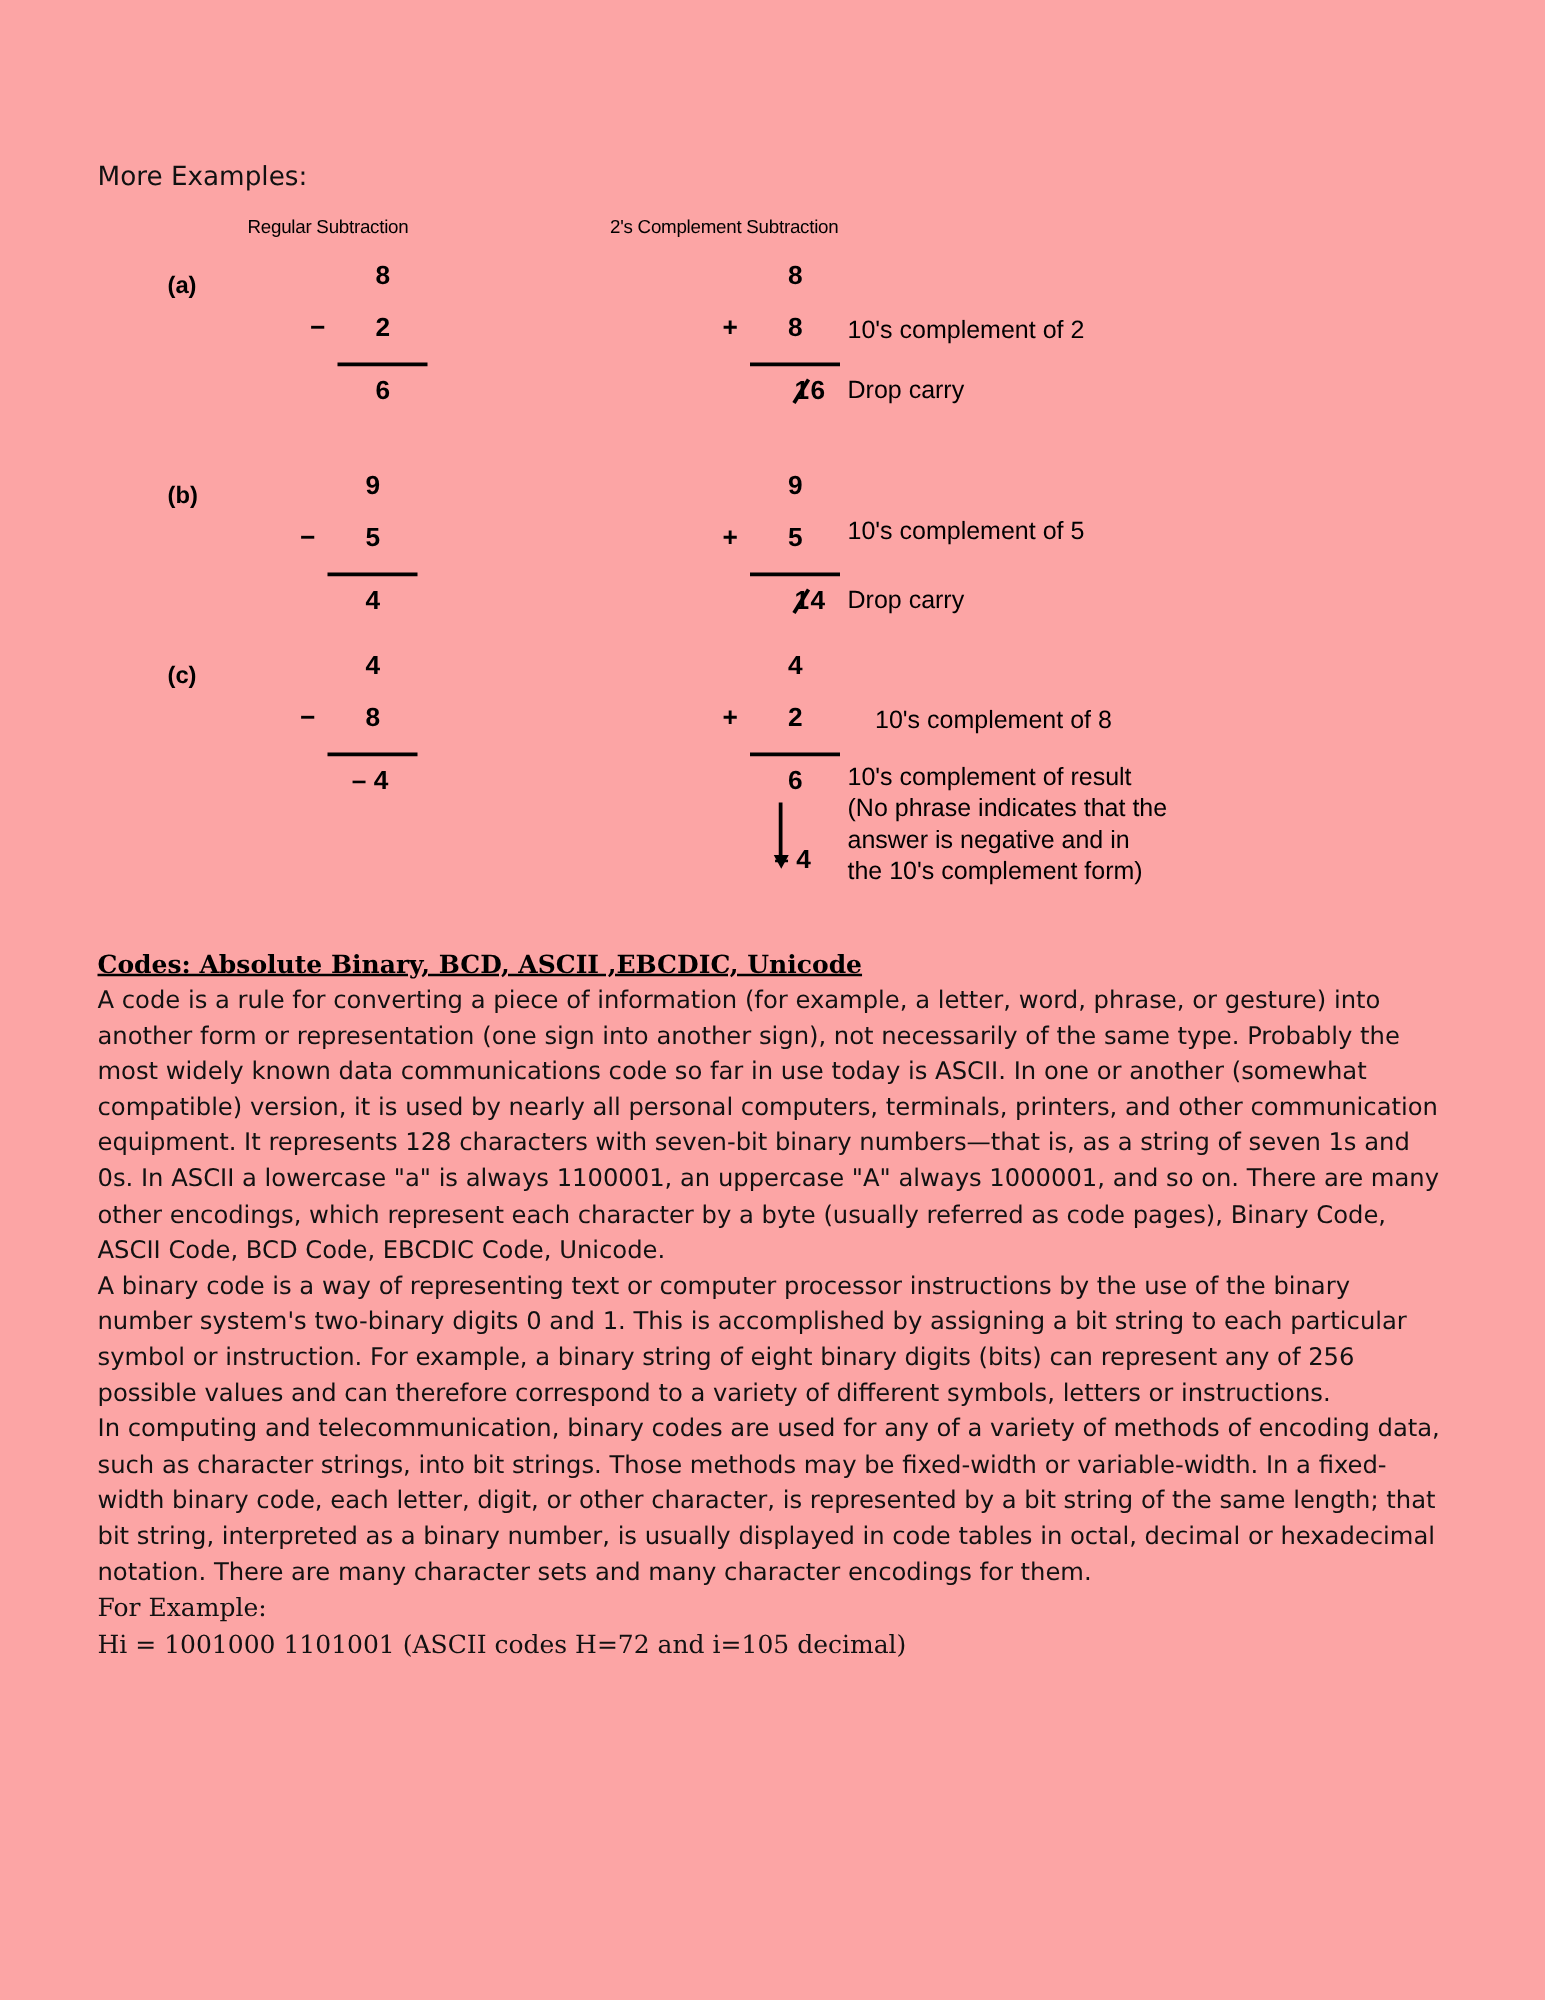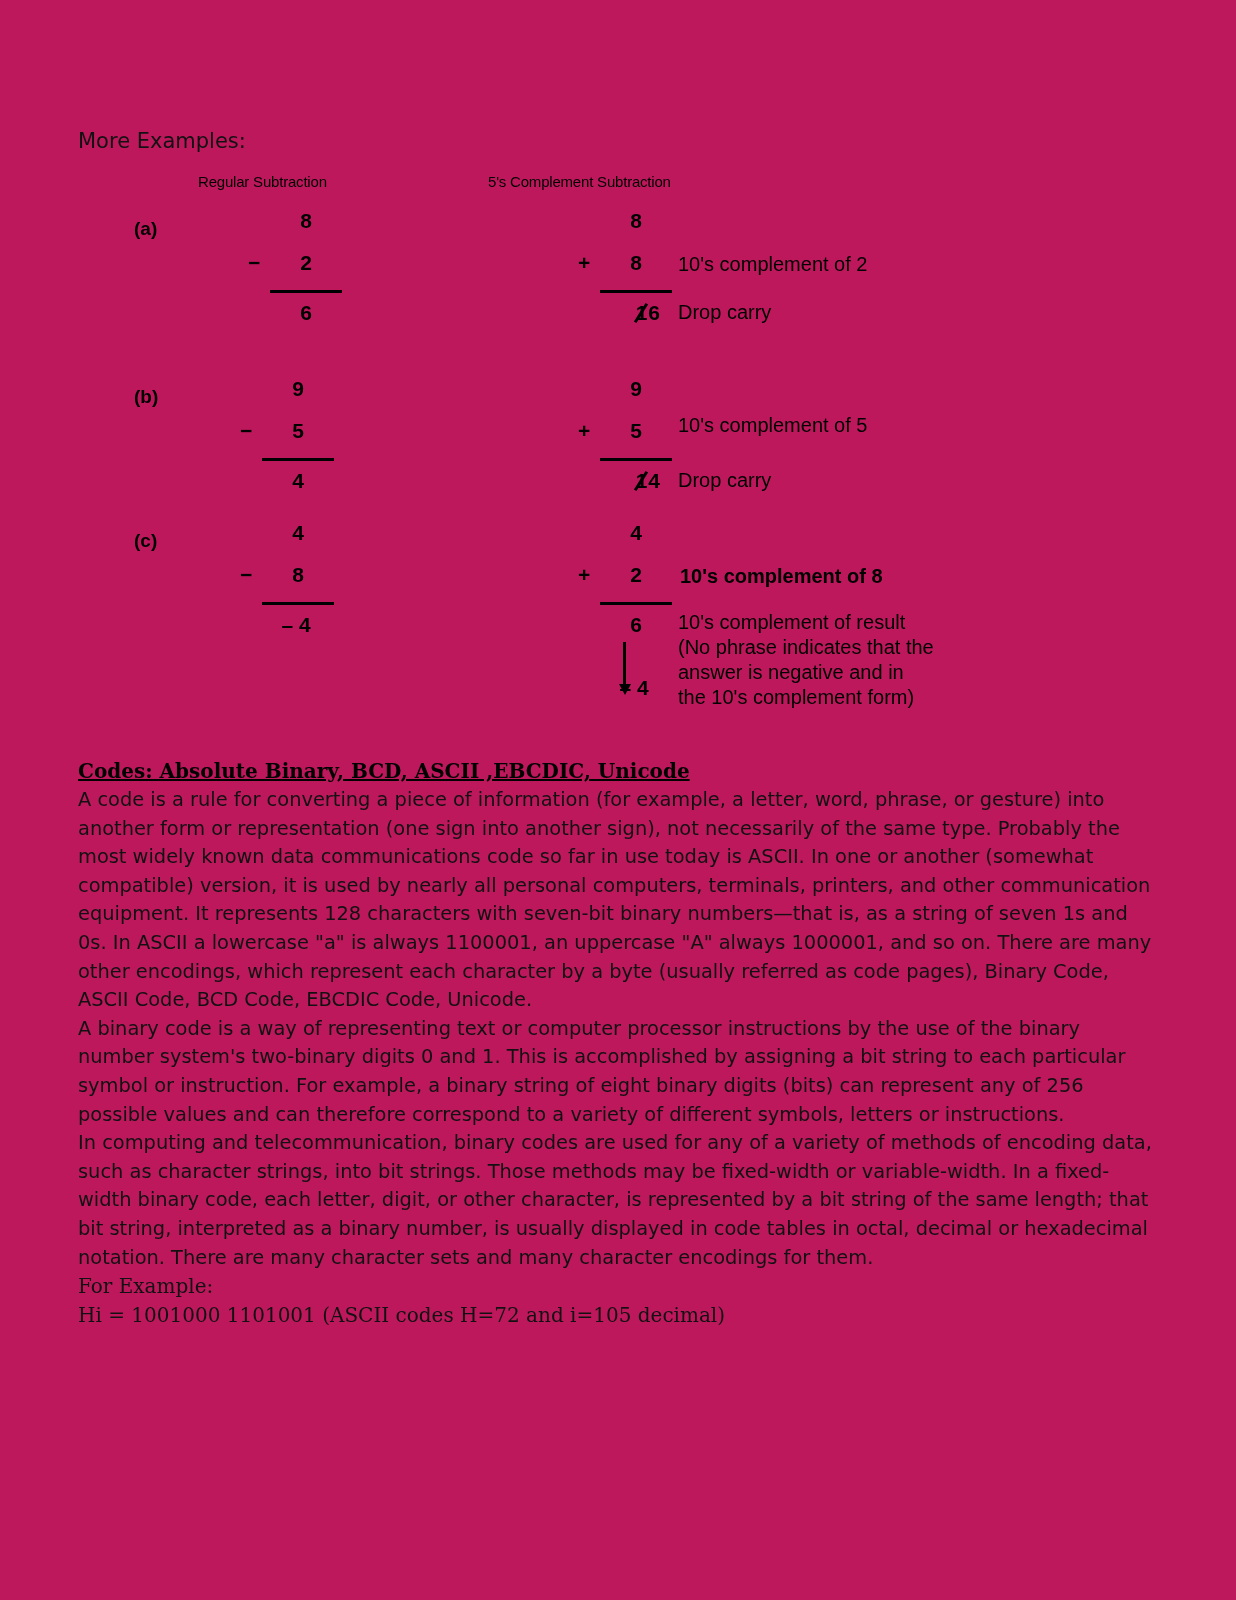--- a/index.html
+++ b/index.html
@@ -14,21 +14,21 @@
     font-family: "DejaVu Sans", sans-serif;
     color: #000000;
     overflow: hidden;
   }
 
   .page {
     position: absolute;
     left: 0; top: 0;
     width: 1236px;
     height: 1600px;
-    background: #be185d;
+    background: #fca5a5;
   }
 
   
   .more-examples {
     position: absolute;
     left: 78px;
     top: 128px;
     font-family: "DejaVu Sans", sans-serif;
     font-size: 21px;
     line-height: 26px;
@@ -192,21 +192,21 @@
   }
 </style>
 </head>
 <body>
 
 <div class="page">
 
   <div class="more-examples">More Examples:</div>
 
   <div class="col-header hdr-regular">Regular Subtraction</div>
-  <div class="col-header hdr-complement">5's Complement Subtraction</div>
+  <div class="col-header hdr-complement">2's Complement Subtraction</div>
 
   <div class="example ex-a">
     <div class="ex-label" style="top:8px;">(a)</div>
 
     <div class="mathstack" style="left:248px; top:0px;">
       <div class="mrow">
         <div class="mop"></div>
         <div class="mnum">8</div>
       </div>
       <div class="mrow">
@@ -320,21 +320,21 @@
 
     <div class="downarrow" style="left:623px; top:120px; height:44px;"></div>
 
     <div class="mathstack" style="left:578px; top:155px;">
       <div class="mres">
         <div class="mop"></div>
         <div class="mnum" style="width:52px; text-align:center;">– 4</div>
       </div>
     </div>
 
-    <div class="annot" style="left:680px; top:42px;font-weight:bold;">10's complement of 8</div>
+    <div class="annot" style="left:700px; top:42px;">10's complement of 8</div>
     <div class="annot" style="left:678px; top:88px;">10's complement of result</div>
     <div class="annot" style="left:678px; top:113px;">(No phrase indicates that the</div>
     <div class="annot" style="left:678px; top:138px;">answer is negative and in</div>
     <div class="annot" style="left:678px; top:163px;">the 10's complement form)</div>
   </div>
 
   <div class="prose">
 
     <h2 class="section-head">Codes: Absolute Binary, BCD, ASCII ,EBCDIC, Unicode</h2>
 

